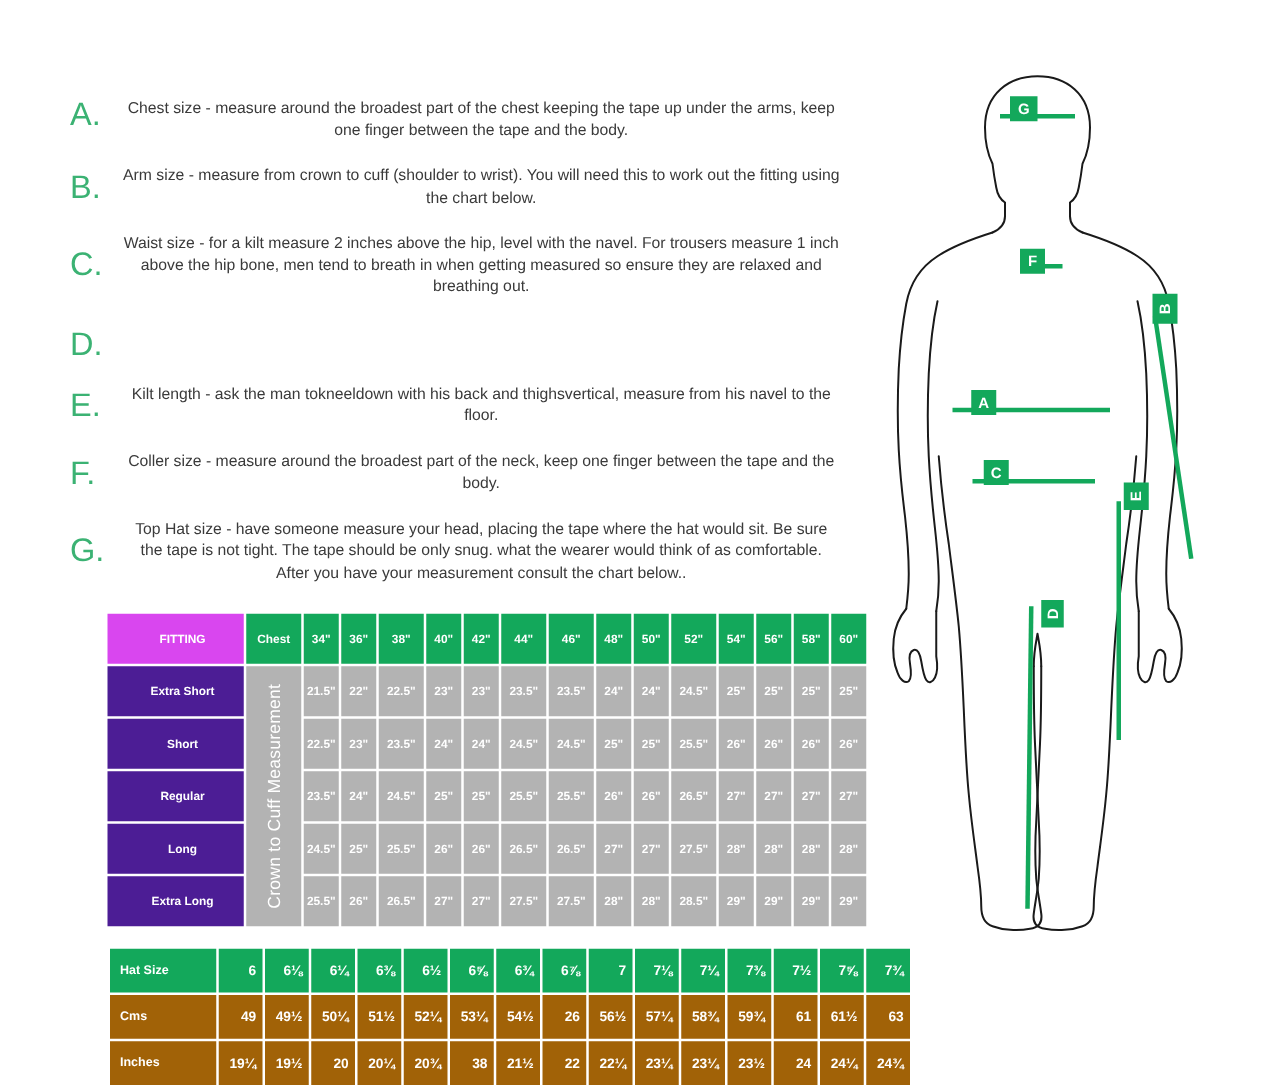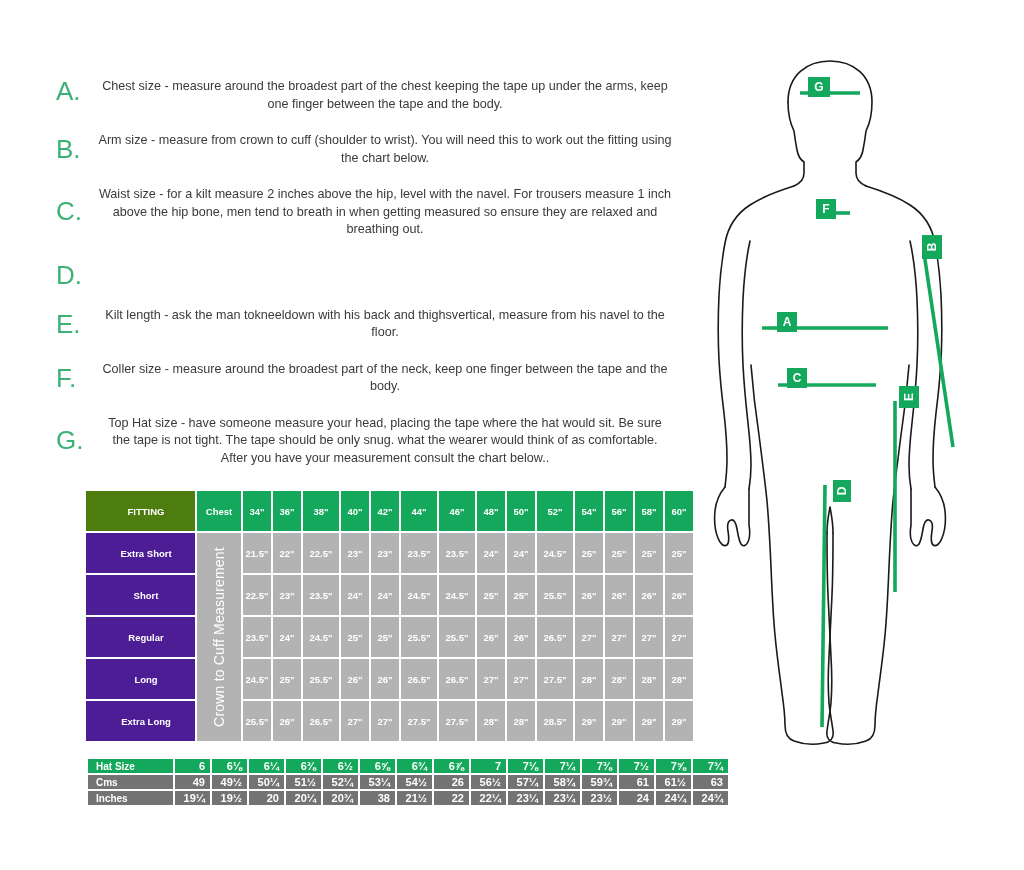--- a/index.html
+++ b/index.html
@@ -60,21 +60,21 @@
     padding:0;
     text-align:center;
     vertical-align:middle;
     color:#ffffff;
     font-weight:bold;
     font-size:9.5px;
     height:40px;
   }
   .fit-head th{height:25px;font-size:10px;}
   .th-fitting{
-    background:#4d7c0f;width:98px;text-align:left;padding-left:11px !important;
+    background:#d946ef;width:98px;text-align:left;padding-left:11px !important;
   }
   .td-fitting{
     background:#4c1d95;width:98px;text-align:left;padding-left:11px !important;
     font-weight:bold;font-size:9.5px;
   }
   .th-chest{background:#13a85b;width:44px;margin-top:12px;}
   .th-sz{background:#13a85b;width:28px;}
   .td-sz{background:#b3b3b3;width:28px;}
   .td-rot{
     background:#b3b3b3;width:44px;position:relative;padding:0 !important;
@@ -97,36 +97,36 @@
   .w36{width:36px !important;}
 
   
   .hat-wrap{position:absolute;left:86px;top:757px;}
   table.hat{
     border-collapse:separate;
     border-spacing:2px;
     font-size:11px;
   }
   table.hat td{
-    height:14px;
+    height:35px;
     text-align:right;
     padding:0 5px 0 4px;
     color:#ffffff;
     font-weight:bold;
     font-size:11px;
     white-space:nowrap;
   }
   table.hat td.lbl{
     text-align:left;
     width:72px;
     padding-left:8px;
     font-size:10px;
   }
   .hrow-g td{background:#13a85b;}
-  .hrow-s td{background:#737373;margin-left:20px;}
+  .hrow-s td{background:#a16207;margin-left:20px;}
   .hat-sz{width:26px;}
 
   
   .figure{
     position:absolute;
     left:670px;top:55px;
     width:354px;height:700px;
   }
   .figure svg{display:block;}
   .tag{

